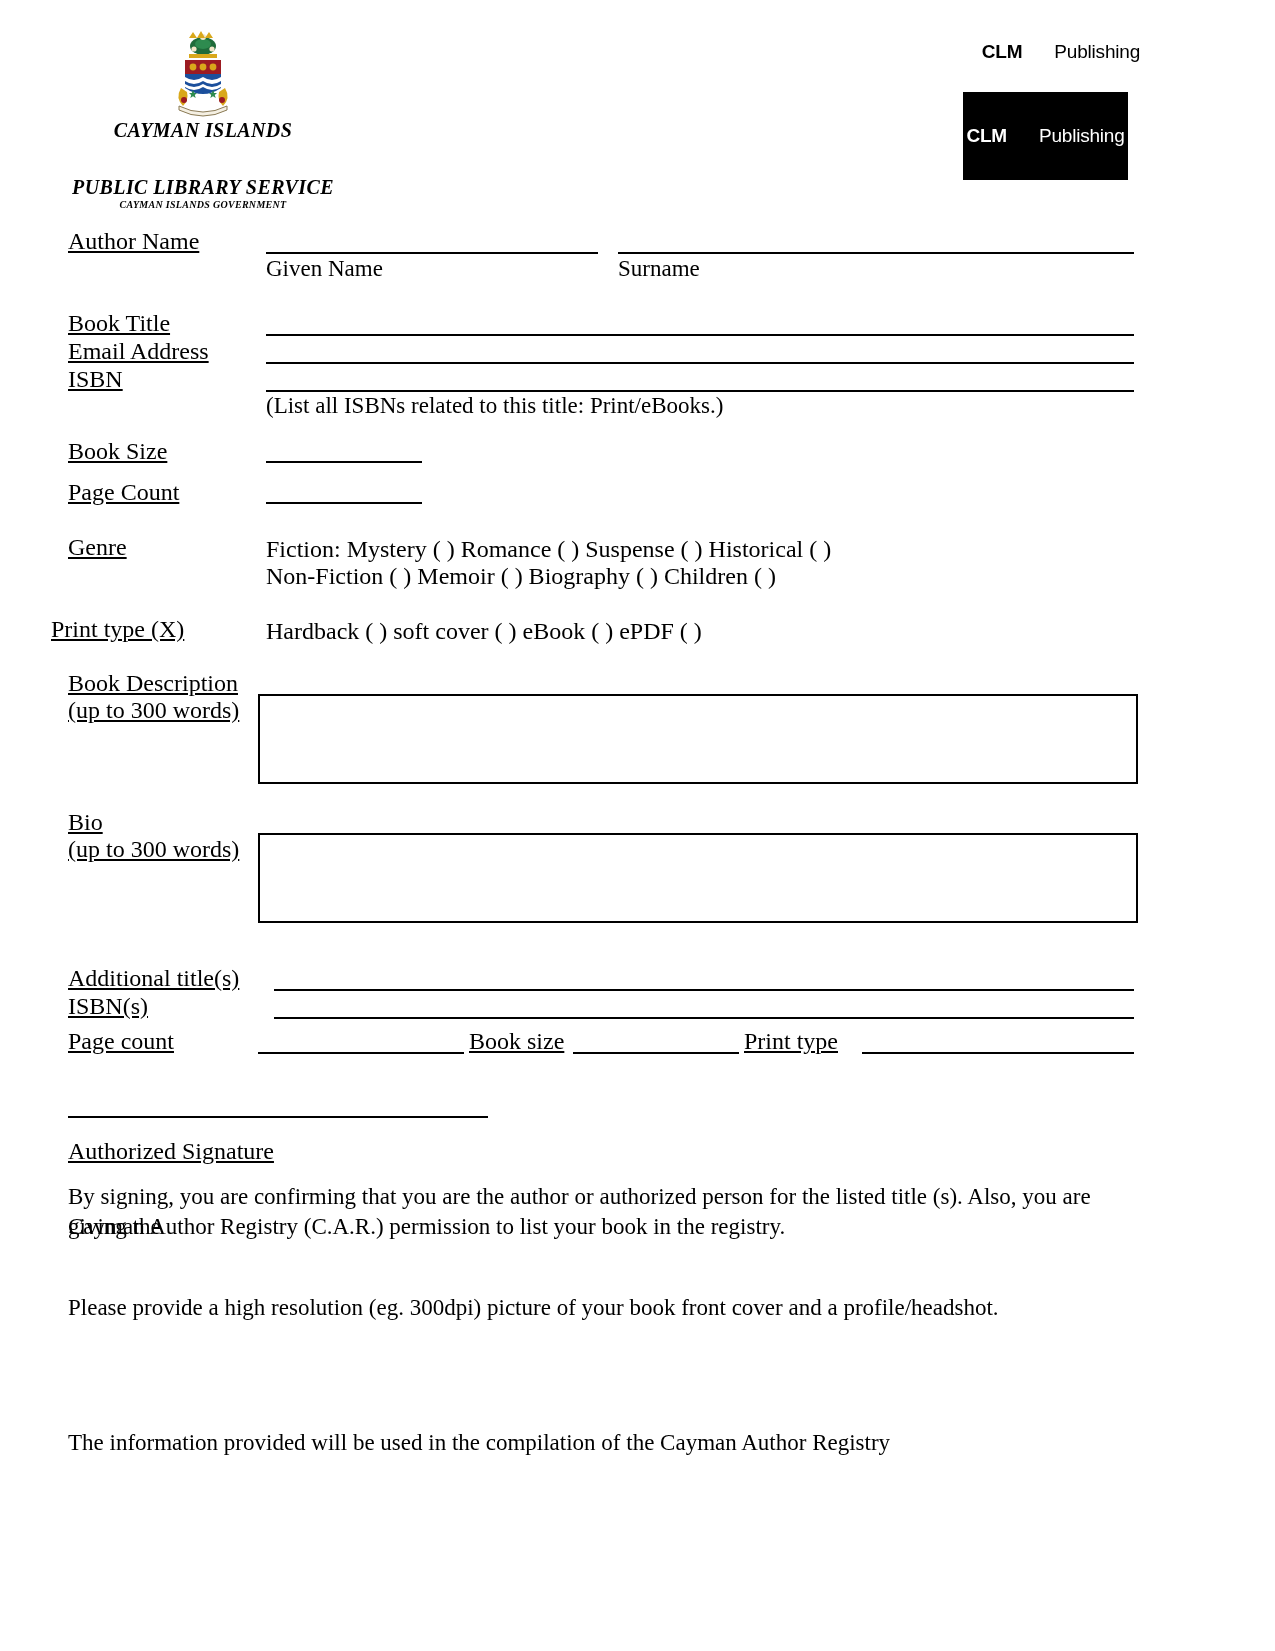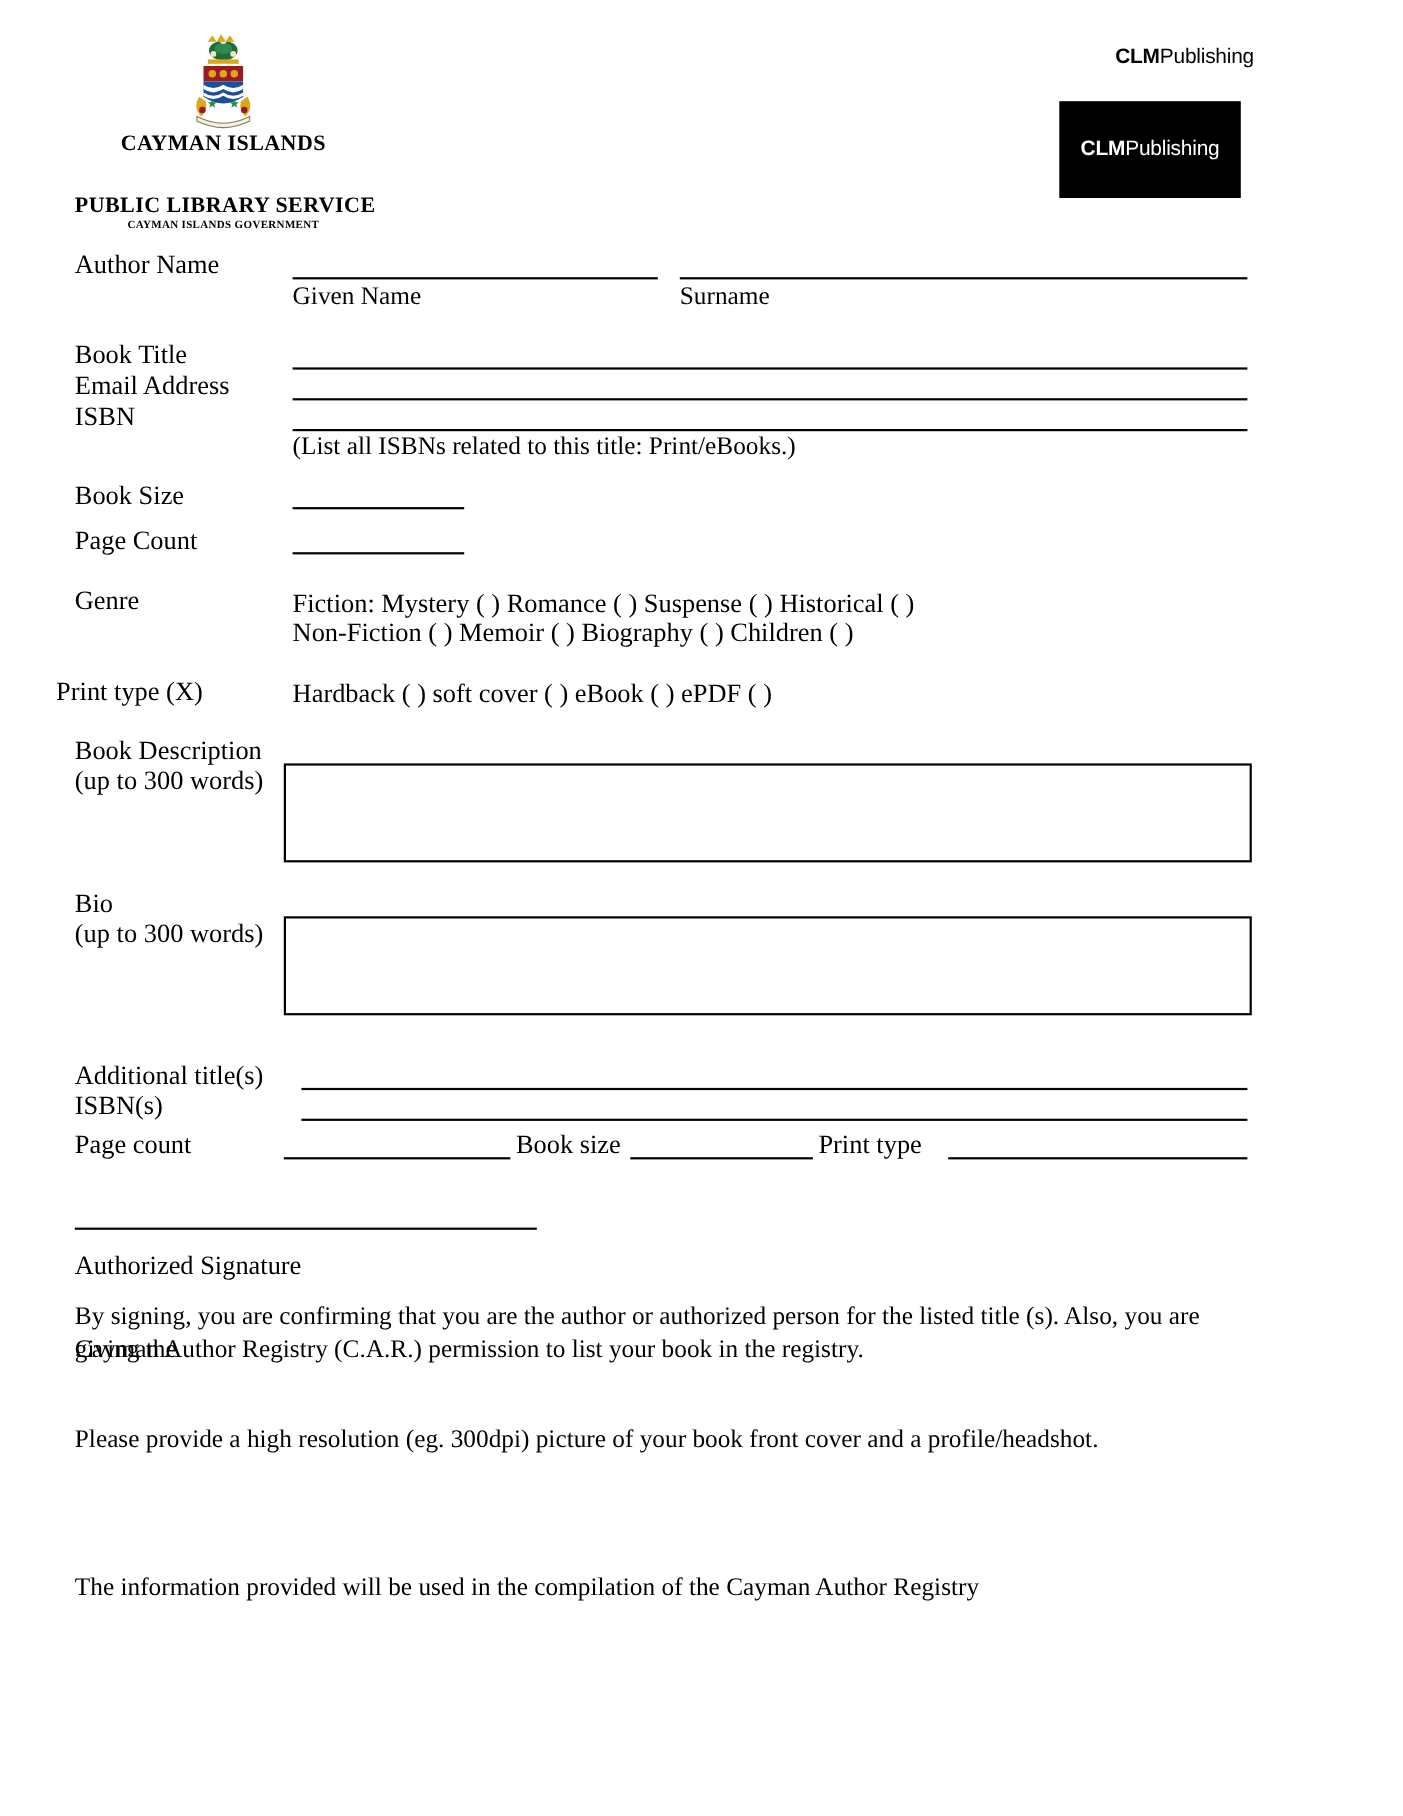--- a/index.html
+++ b/index.html
@@ -25,20 +25,21 @@
     left: 0; top: 0;
     width: 1275px;
     height: 205px;
   }
   .crest-block {
     position: absolute;
     left: 68px;
     top: 30px;
     width: 270px;
     text-align: center;
+    font-style: italic;
   }
   .crest {
     width: 72px;
     height: 88px;
     margin: 0 auto;
     display: block;
   }
   .crest-line1, .crest-line2 {
     font-family: "Liberation Serif", "DejaVu Serif", serif;
     font-size: 20px;
@@ -100,34 +101,35 @@
     top: 33px;
     width: 165px;
     text-align: center;
     font-family: "Liberation Sans", "DejaVu Sans", sans-serif;
     font-size: 19px;
     letter-spacing: -0.2px;
     color: #ffffff;
     white-space: nowrap;
   }
   .clm-bold { font-weight: bold; }
-  .clm-light { font-weight: normal; }
+  .clm-light { font-weight: normal; padding-left: 32px; }
 
   
   .body {
     position: absolute;
     left: 0;
     top: 0;
     width: 1275px;
   }
   .label {
     position: absolute;
     font-size: 24px;
     line-height: 1.12;
     white-space: nowrap;
+    text-decoration: underline;
   }
   .label-sm {
     position: absolute;
     font-size: 23px;
     line-height: 1.12;
     white-space: nowrap;
   }
   .rule {
     position: absolute;
     border-bottom: 2px solid #000000;

